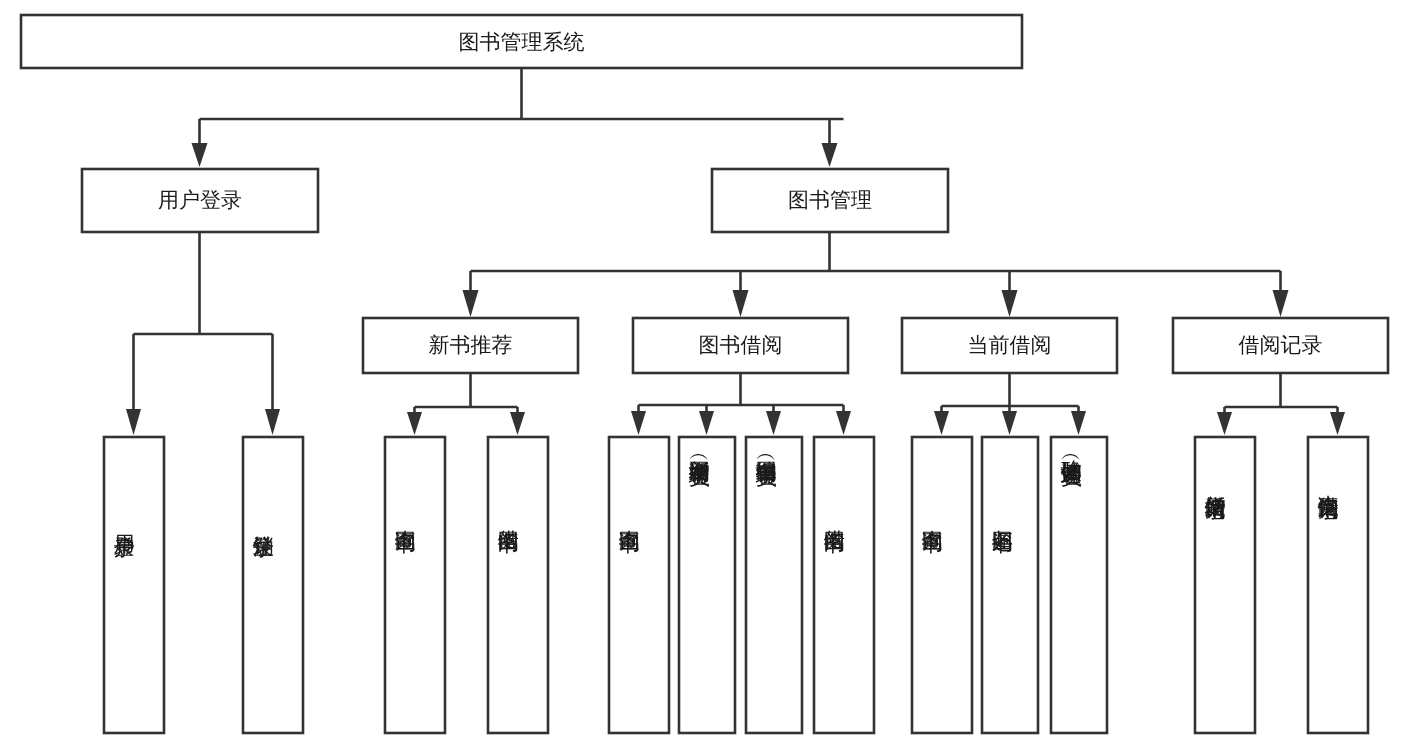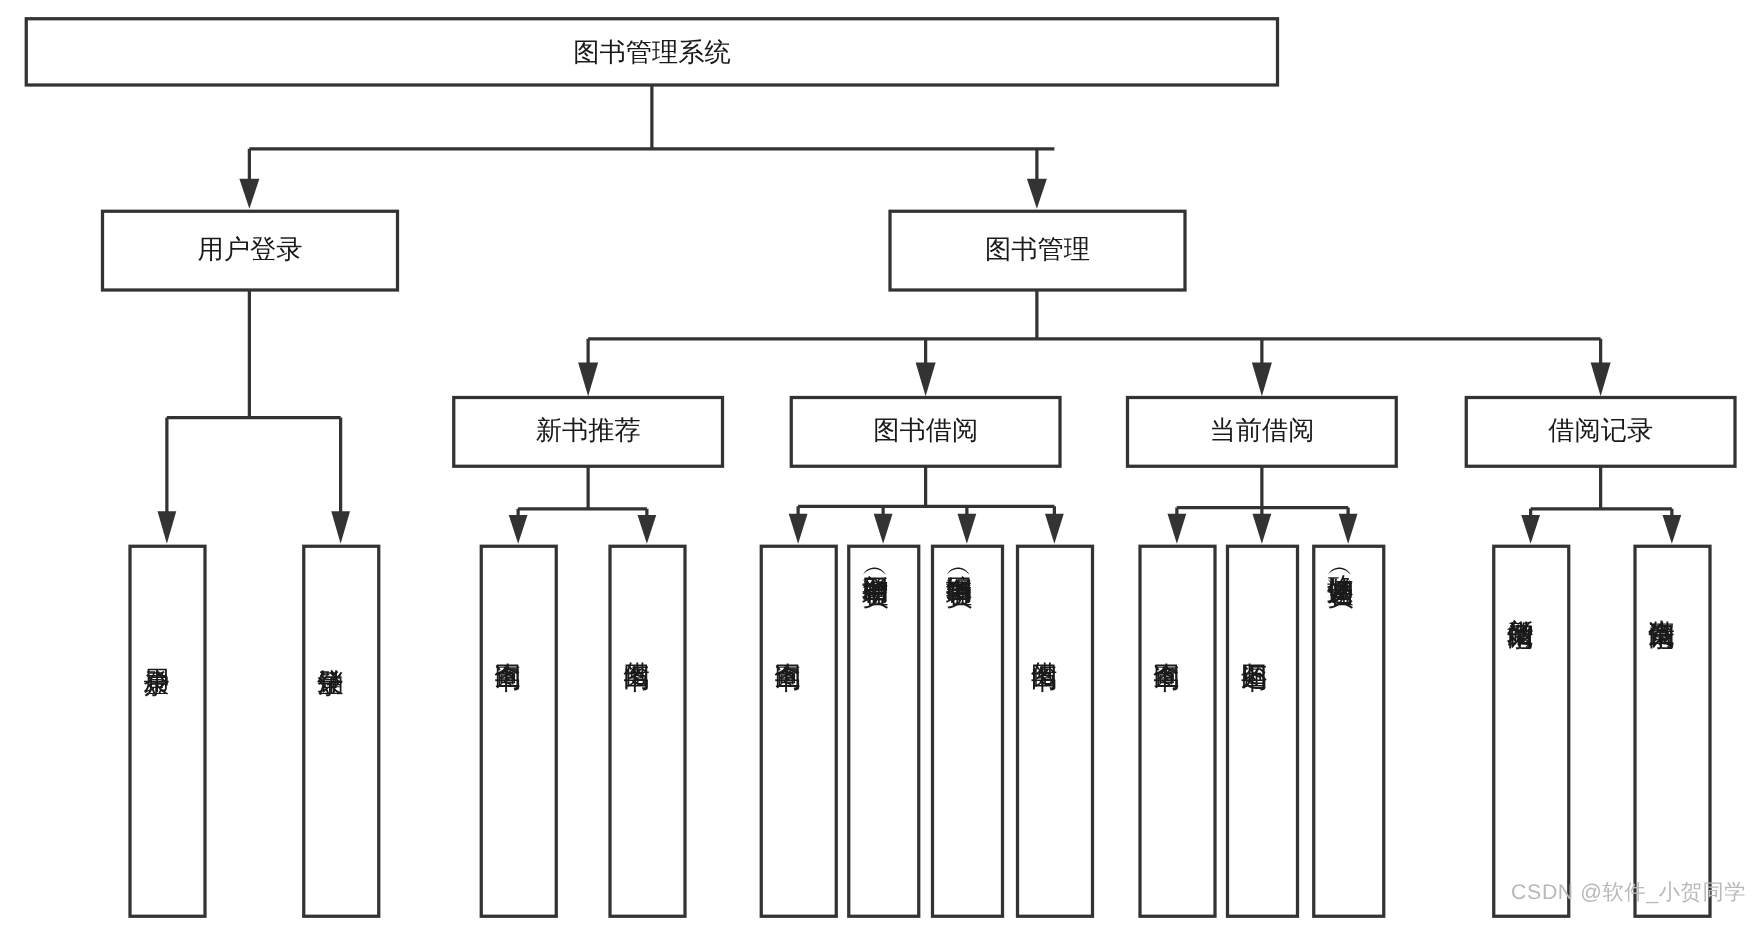--- a/index.html
+++ b/index.html
@@ -204,14 +204,13 @@
   <div class="vlabel" style="left:755px; top:443px;">编辑图书（管理员）</div>
   <div class="vlabel" style="left:823px; top:513px;">借阅图书</div>
 
   <div class="vlabel" style="left:921px; top:513px;">查询图书</div>
   <div class="vlabel" style="left:991px; top:513px;">归还图书</div>
   <div class="vlabel" style="left:1060px; top:443px;">确认归还（管理员）</div>
 
   <div class="vlabel" style="left:1204px; top:478px;">新增借阅记录</div>
   <div class="vlabel" style="left:1317px; top:478px;">查询借阅记录</div>
 
-  <div class="watermark">CSDN @软件_小贺同学</div>
 </div>
 
 </body></html>

